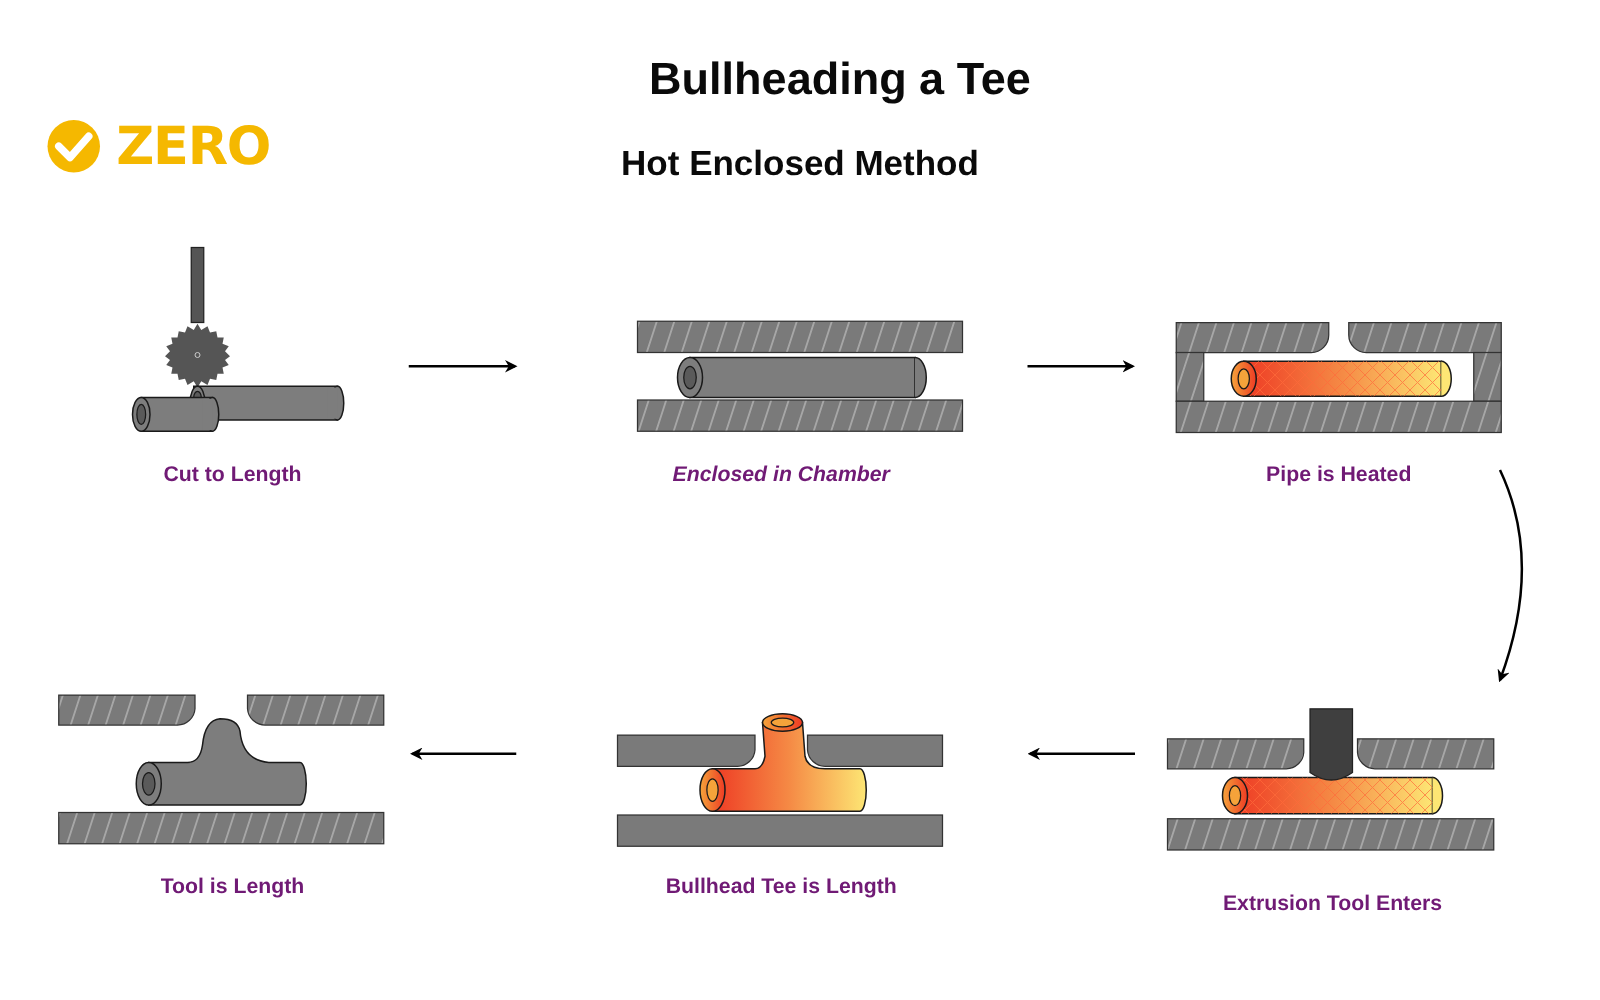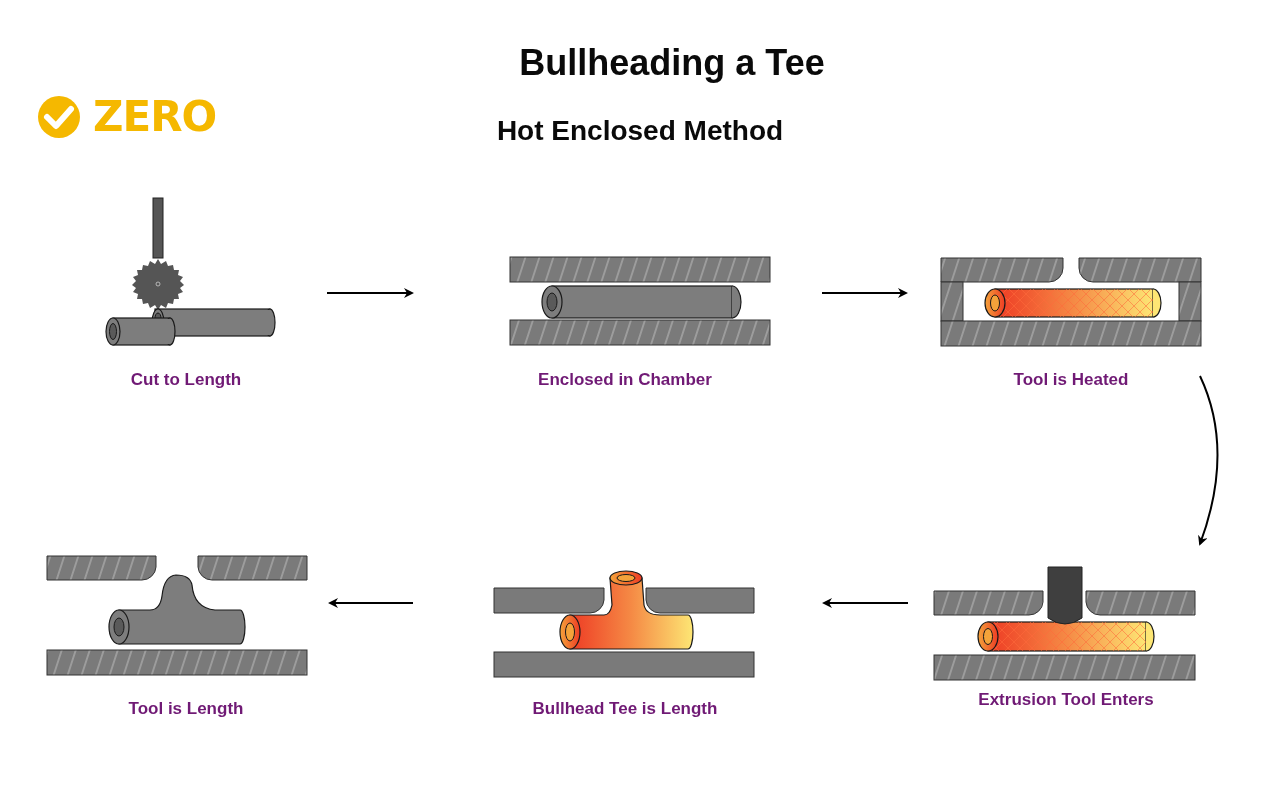--- a/index.html
+++ b/index.html
@@ -146,17 +146,17 @@
     <rect x="47" y="650" width="260" height="25" fill="url(#hatch)" stroke="#333" stroke-width="1"></rect>
     <g>
       <path d="M119 610 H150 Q160 610 162 596 Q164 576 176 575 Q190 575 192 585 Q194 608 215 610 H240 A5 17 0 0 1 240 644 H119 Z" fill="#7d7d7d" stroke="#1a1a1a" stroke-width="1.2"></path>
       <ellipse cx="119" cy="627" rx="10" ry="17" fill="#7d7d7d" stroke="#1a1a1a" stroke-width="1.2"></ellipse>
       <ellipse cx="119" cy="627" rx="5" ry="9" fill="#5a5a5a" stroke="#1a1a1a" stroke-width="1"></ellipse>
     </g>
   </g>
 </svg>
 
 <div class="caption" style="left:36px; top:370px;">Cut to Length</div>
-<div class="caption" style="left:475px; top:370px;">Enclosed in Chamber</div>
-<div class="caption" style="left:921px; top:370px;">Tool is Heated</div>
-<div class="caption" style="left:916px; top:690px;">Extrusion Tool Enters</div>
+<div class="caption" style="left:475px; top:370px;font-style:italic;">Enclosed in Chamber</div>
+<div class="caption" style="left:921px; top:370px;">Pipe is Heated</div>
+<div class="caption" style="left:916px; top:713px;">Extrusion Tool Enters</div>
 <div class="caption" style="left:475px; top:699px;">Bullhead Tee is Length</div>
 <div class="caption" style="left:36px; top:699px;">Tool is Length</div>
 
 </body></html>

